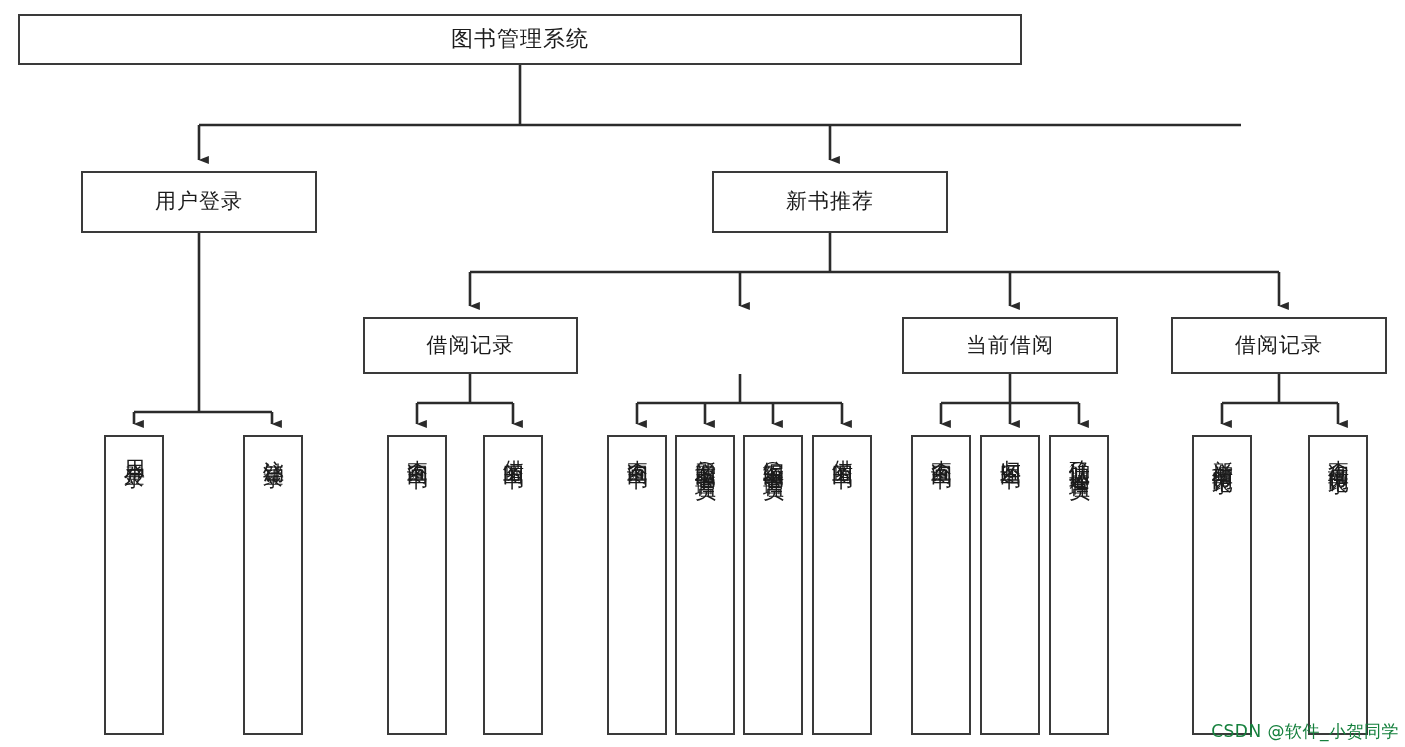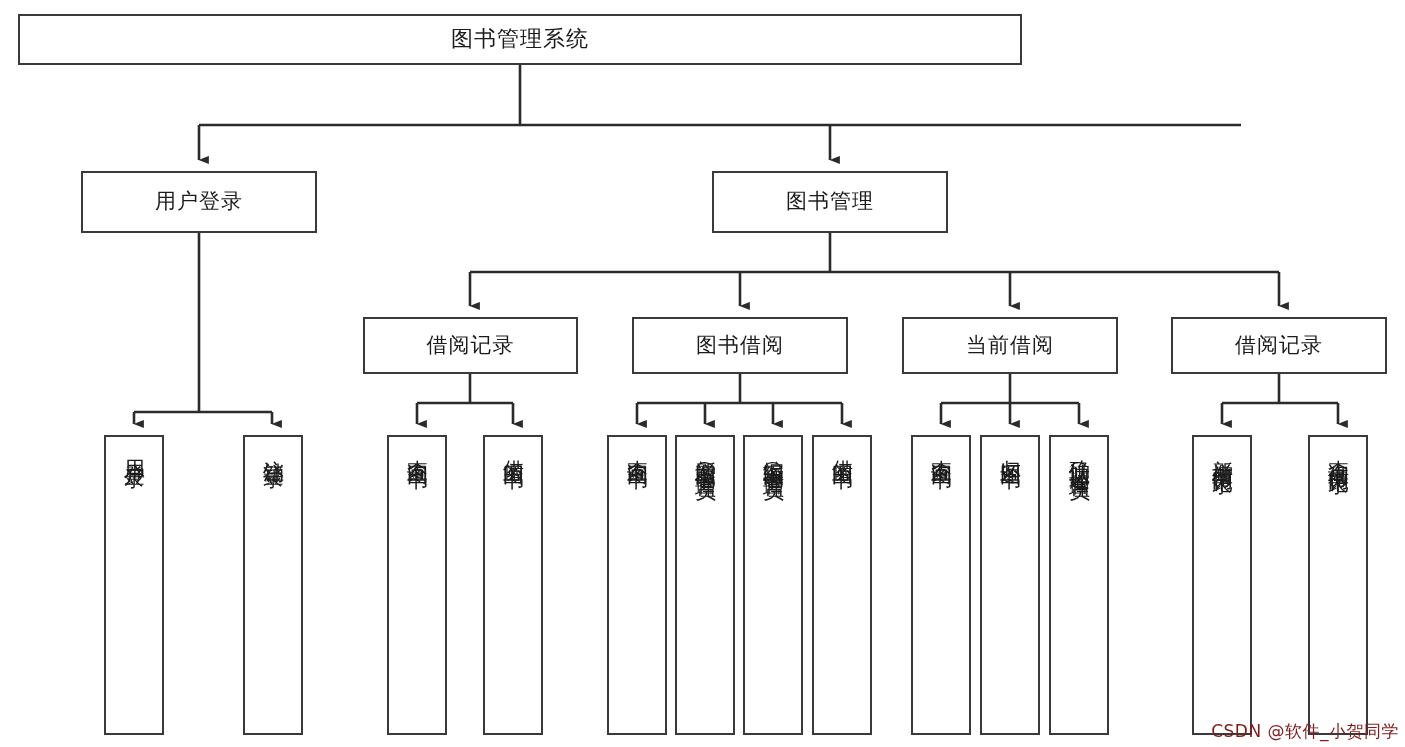--- a/index.html
+++ b/index.html
@@ -50,21 +50,21 @@
     line-height:1.0;
     white-space:nowrap;
     display:block;
     text-align:left;
   }
   .watermark{
     position:absolute;
     right:6px;
     bottom:4px;
     font-size:17px;
-    color:#7f1d1d;
+    color:#15803d;
     letter-spacing:0.5px;
     white-space:nowrap;
     user-select:none;
   }
 </style>
 </head>
 <body>
 
 <div id="stage">
 
@@ -122,30 +122,27 @@
 
   <div class="node horiz root" style="left:18px;top:14px;width:1004px;height:51px;text-align:right;">
     <span>图书管理系统</span>
   </div>
 
   <div class="node horiz" style="left:81px;top:171px;width:236px;height:62px;">
     <span>用户登录</span>
   </div>
 
   <div class="node horiz" style="left:712px;top:171px;width:236px;height:62px;">
-    <span>图书管理</span>
+    <span>新书推荐</span>
   </div>
 
   <div class="node horiz" style="left:363px;top:317px;width:215px;height:57px;">
     <span>借阅记录</span>
   </div>
 
-  <div class="node horiz" style="left:632px;top:317px;width:216px;height:57px;">
-    <span>图书借阅</span>
-  </div>
 
   <div class="node horiz" style="left:1171px;top:317px;width:216px;height:57px;">
     <span>借阅记录</span>
   </div>
 
   <div class="node horiz" style="left:902px;top:317px;width:216px;height:57px;">
     <span>当前借阅</span>
   </div>
 
   <div class="node leaf" style="left:104px;top:435px;width:60px;height:300px;">

